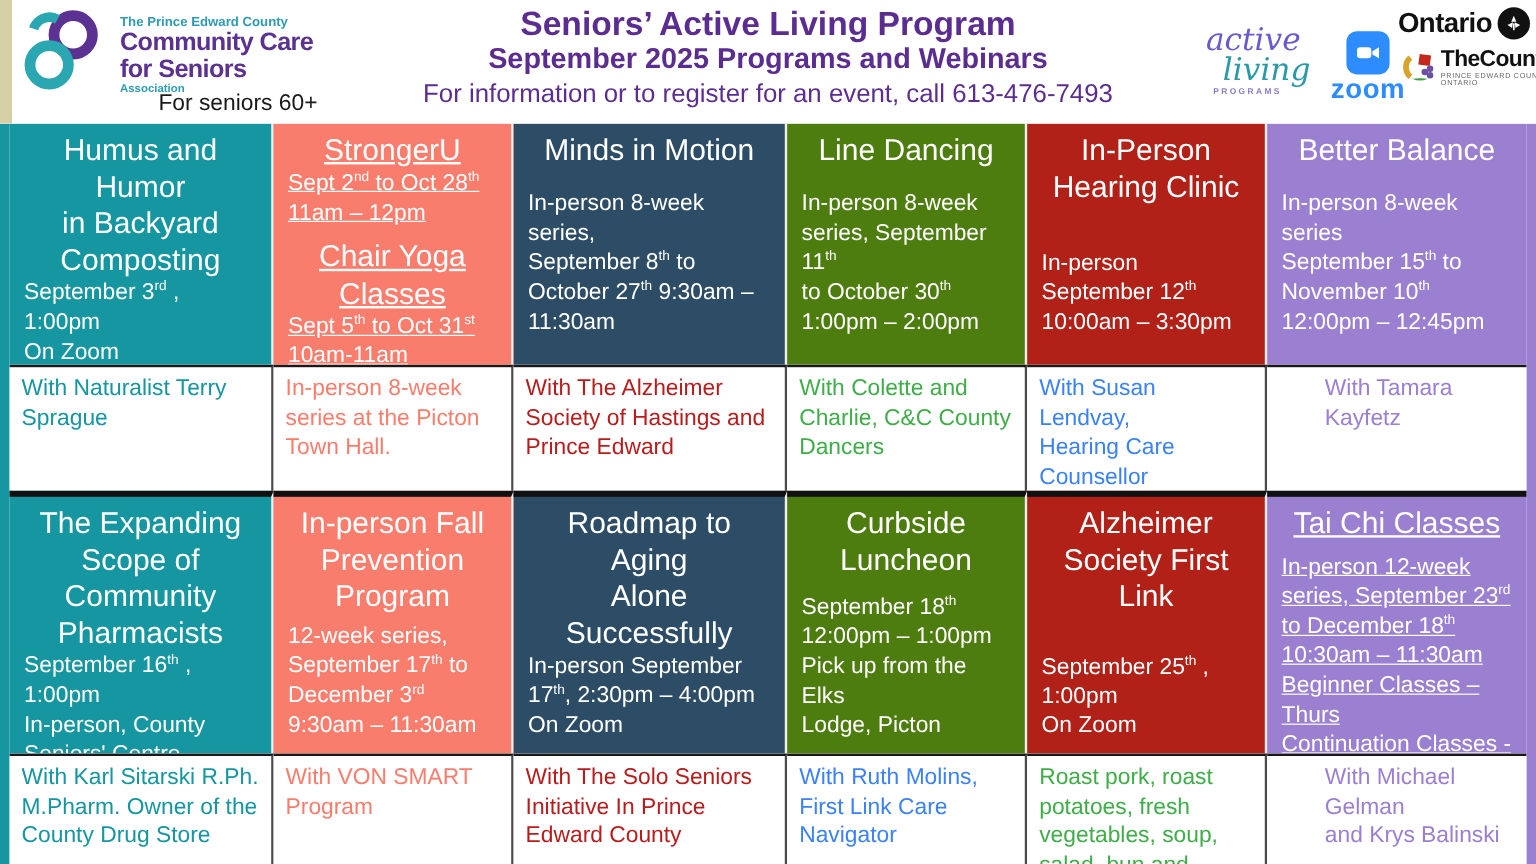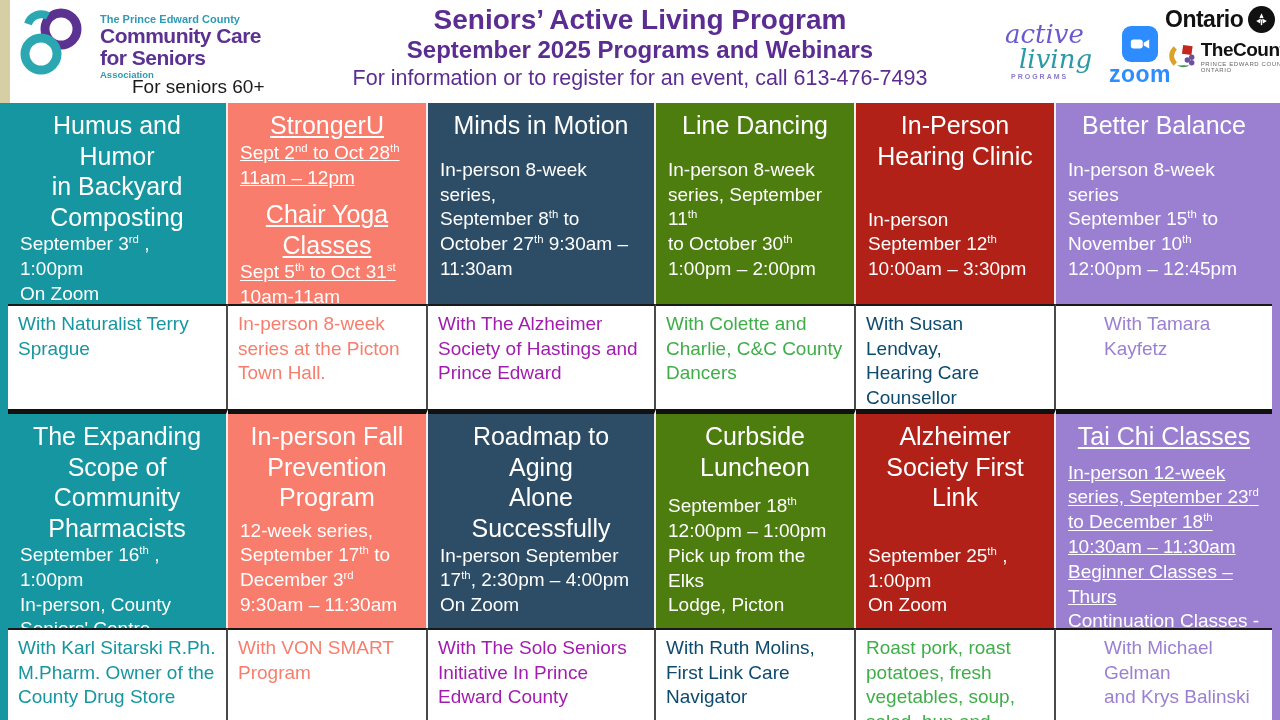--- a/index.html
+++ b/index.html
@@ -62,23 +62,23 @@
 
   .c-teal   { background:#1696a0; }
   .c-salmon { background:#f87d6c; }
   .c-navy   { background:#2d4d66; }
   .c-green  { background:#4d7c0f; }
   .c-red    { background:#b12117; }
   .c-purple { background:#9b80d2; }
 
   .x-teal   { color:#1696a0; }
   .x-salmon { color:#f87d6c; }
-  .x-navy   { color:#a21caf; }
+  .x-navy   { color:#b91c1c; }
   .x-green  { color:#3fae49; }
-  .x-red    { color:#0c4a6e; }
+  .x-red    { color:#3b82f6; }
   .x-purple { color:#9b80d2;padding-left:48px; }
 
   sup { font-size:0.6em; }
 </style>
 </head>
 <body>
 
 <div class="header">
   <div class="edge-strip"></div>
 

